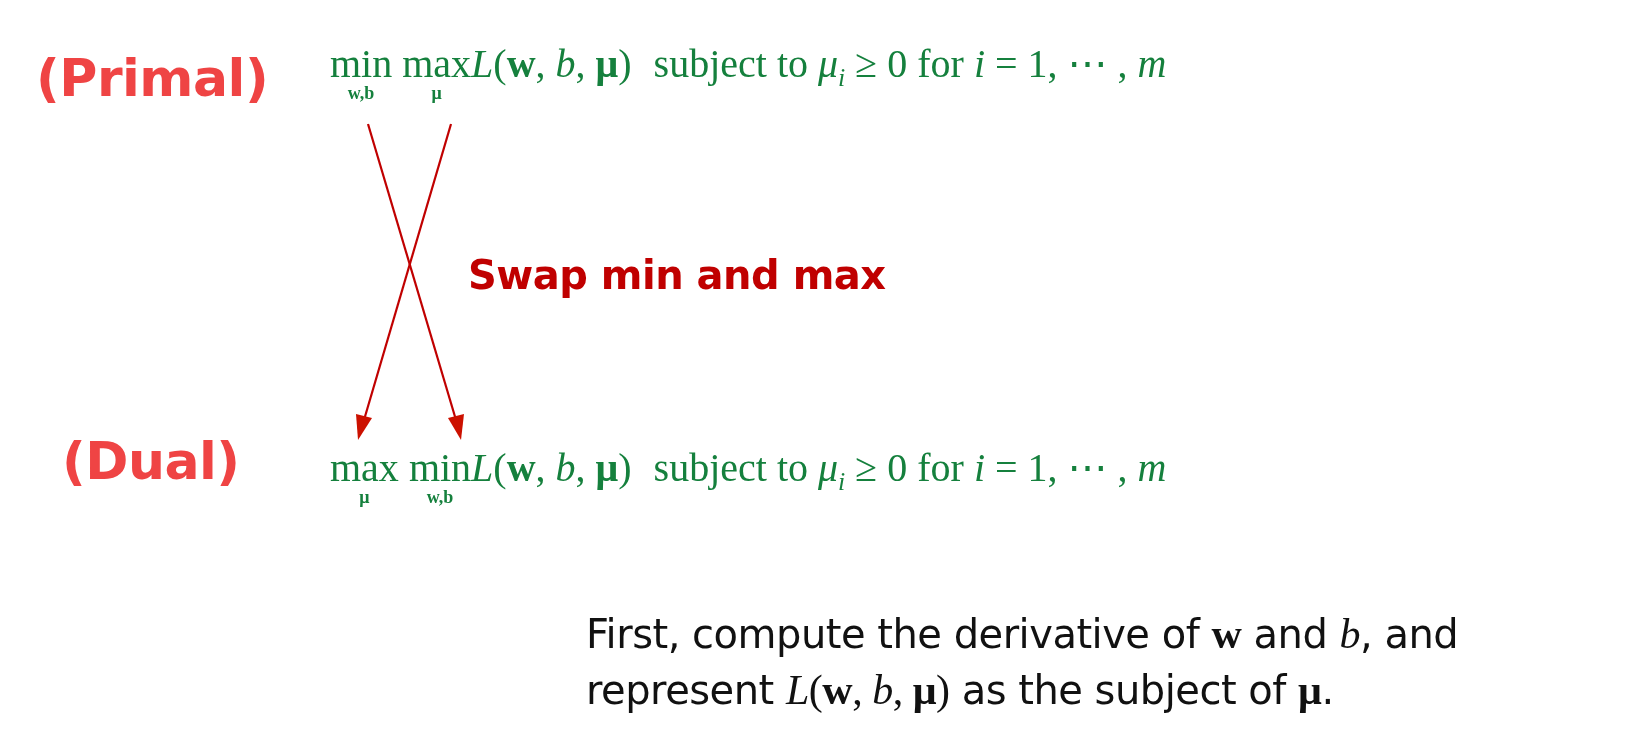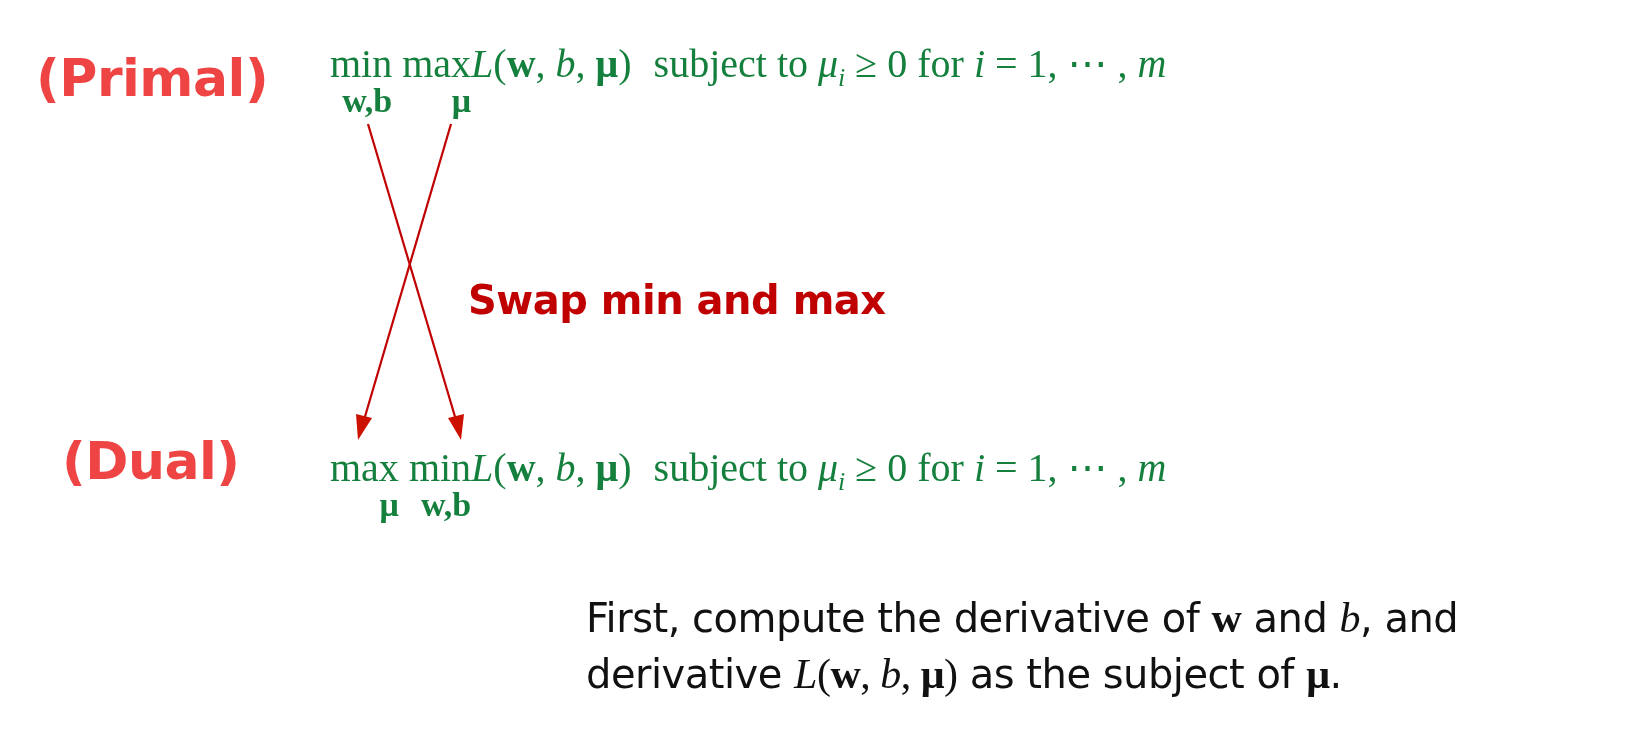--- a/index.html
+++ b/index.html
@@ -23,38 +23,37 @@
   .op {
     display: inline-block;
     position: relative;
     text-align: center;
     vertical-align: top;
   }
   .op .sub {
     position: absolute;
     left: 0; right: 0;
     top: 40px;
-    font-size: 34px;
-    text-align: right;
+    font-size: 18px;
+    text-align: center;
   }
   .b { font-weight: bold; font-style: normal; }
   .i { font-style: italic; }
   .swap {
     position: absolute;
     left: 468px; top: 252px;
     font-family: "DejaVu Sans", sans-serif;
     font-weight: bold;
     font-size: 40px;
     color: #c00000;
     letter-spacing: -0.5px;
-    margin-top: 25px;
   }
   .note {
     position: absolute;
-    left: 586px; top: 590px;
+    left: 586px; top: 606px;
     font-family: "DejaVu Sans", sans-serif;
     font-size: 40px;
     line-height: 56px;
     color: #111;
     letter-spacing: -0.5px;
   }
   .note .m { font-family: "Liberation Serif", "DejaVu Serif", serif; font-size: 42px; }
   svg.arrows { position: absolute; left: 0; top: 0; }
 </style>
 </head>
@@ -110,14 +109,14 @@
   <span style="margin-left:12px;">subject to</span>
   <span class="i">μ</span><sub class="i" style="font-size:26px;">i</sub>
   <span>≥ 0 for</span>
   <span class="i">i</span>
   <span>= 1, ⋯ ,</span>
   <span class="i">m</span>
 </div>
 
 <div class="note">
   <div><span>First, compute the derivative of </span><span class="m b">w</span><span> and </span><span class="m i">b</span><span>, and</span></div>
-  <div><span>derivative </span><span class="m i">L</span><span class="m">(</span><span class="m b">w</span><span class="m">, </span><span class="m i">b</span><span class="m">, </span><span class="m b">μ</span><span class="m">)</span><span> as the subject of </span><span class="m b">μ</span><span>.</span></div>
+  <div><span>represent </span><span class="m i">L</span><span class="m">(</span><span class="m b">w</span><span class="m">, </span><span class="m i">b</span><span class="m">, </span><span class="m b">μ</span><span class="m">)</span><span> as the subject of </span><span class="m b">μ</span><span>.</span></div>
 </div>
 
 </body></html>

